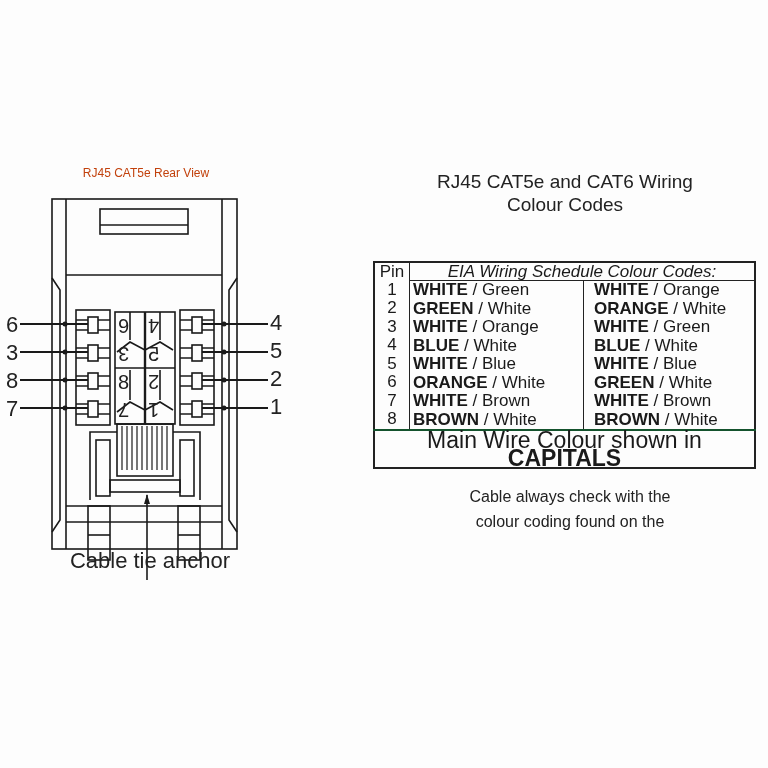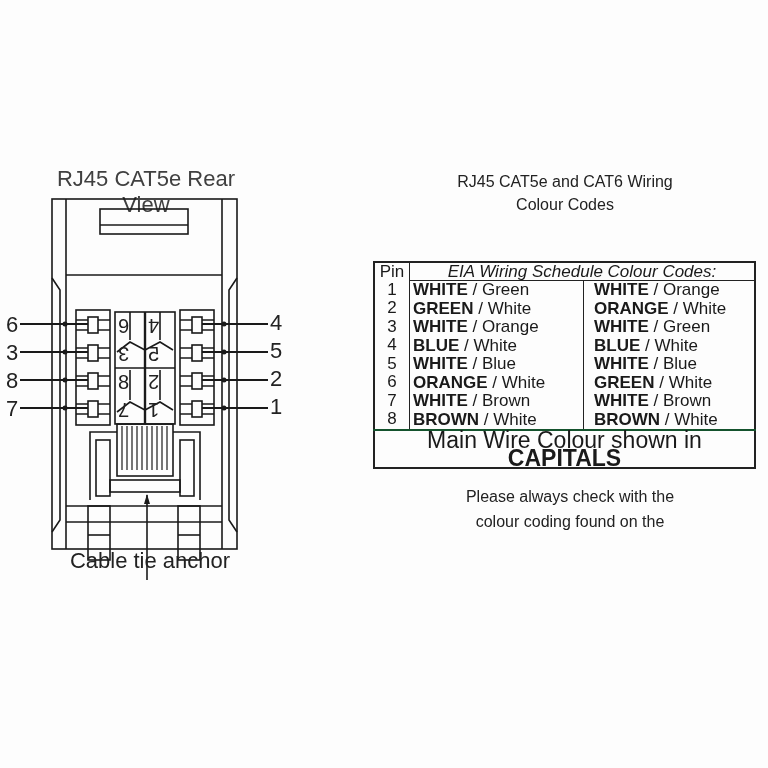--- a/index.html
+++ b/index.html
@@ -1,19 +1,19 @@
 <!DOCTYPE html>
 <html><head>
 <meta charset="utf-8">
 <style>
   html, body { margin:0; padding:0; background:#fdfdfd; }
   body { width:768px; height:768px; position:relative; overflow:hidden; font-family:"Liberation Sans", sans-serif; color:#1a1a1a; }
   .abs { position:absolute; }
-  .left-title { left:36px; top:166px; width:220px; text-align:center; font-size:22px; color:#404040; }
-  .right-title { left:380px; top:170px; width:370px; text-align:center; font-size:16px; line-height:23px; color:#222; }
+  .left-title { left:36px; top:166px; width:220px; text-align:center; font-size:12px; color:#c2410c; }
+  .right-title { left:380px; top:170px; width:370px; text-align:center; font-size:19px; line-height:23px; color:#222; }
   .diagram-svg { position:absolute; left:0; top:0; }
   .pin-label { position:absolute; font-size:22px; line-height:22px; color:#222; }
   .cable-label { left:30px; top:548px; width:240px; text-align:center; font-size:22px; color:#222; }
 
   .wiring-table { position:absolute; left:373px; top:261px; width:383px; border:2px solid #222; border-collapse:collapse; font-size:17px; line-height:17px; }
   .wiring-table td { padding:0; vertical-align:top; }
   .pin-col { width:34px; text-align:center; border-right:1px solid #222; }
   .a-col { width:170px; padding-left:3px !important; border-right:1px solid #222; }
   .b-col { padding-left:10px !important; }
   .eia { text-align:center; border-bottom:1px solid #222;font-style:italic; }
@@ -201,15 +201,15 @@
   </tr>
   <tr>
     <td colspan="3" class="footer-cell">
       <span>Main Wire Colour shown in </span><b>CAPITALS</b>
     </td>
   </tr>
 </tbody>
   </table>
 
 <div class="abs note">
-  <div>Please always check with the</div>
+  <div>Cable always check with the</div>
   <div>colour coding found on the</div>
 </div>
 
 </body></html>

